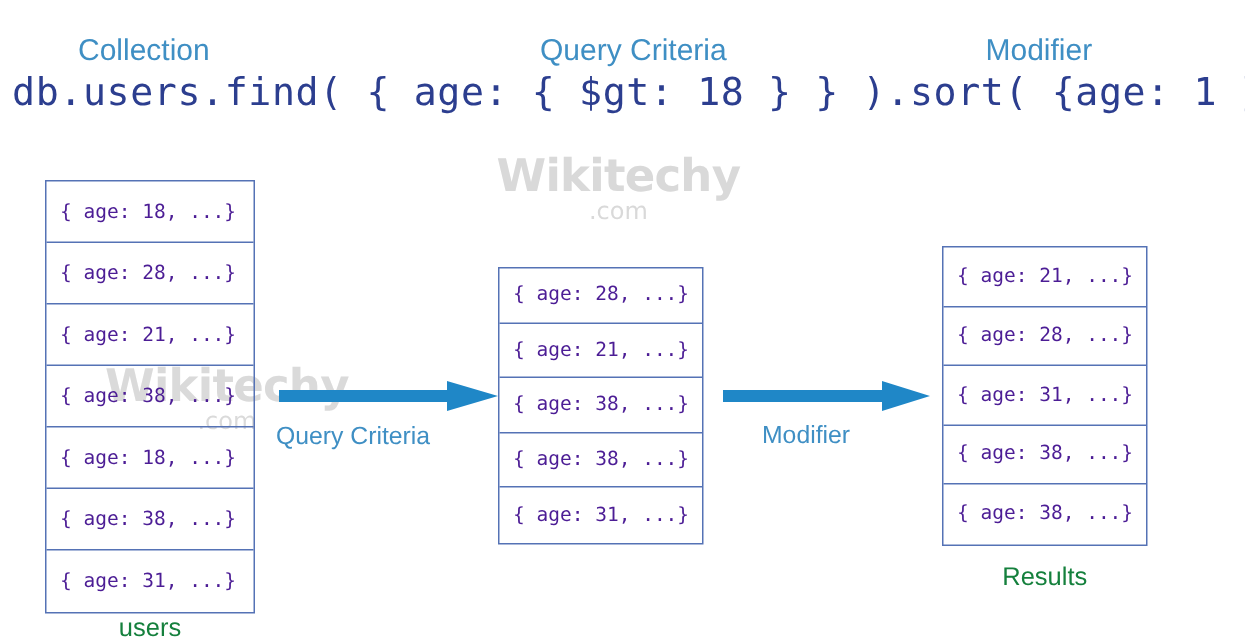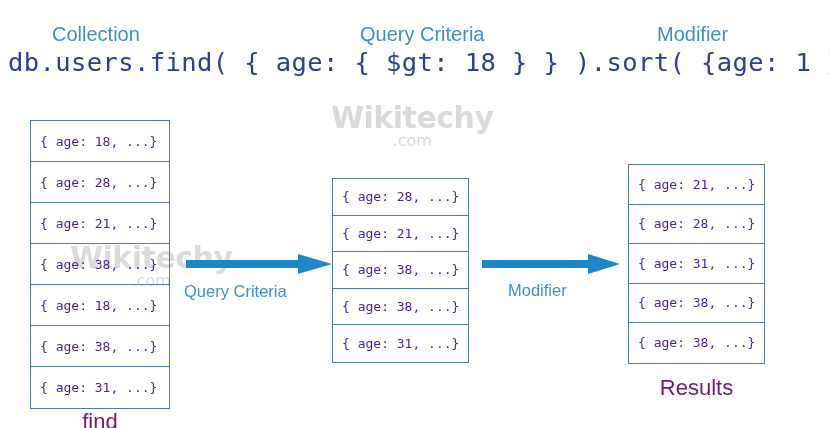--- a/index.html
+++ b/index.html
@@ -89,22 +89,22 @@
 
   #column-query { left: 332px; top: 178px; width: 137px; }
   #column-query .doc-row { height: 36.5px; }
 
   #column-results { left: 628px; top: 164px; width: 137px; }
   #column-results .doc-row { height: 39.5px; }
 
   
   .column-label {
     position: absolute;
-    color: #701a75;
-    font-size: 22px;
+    color: #15803d;
+    font-size: 17px;
     white-space: nowrap;
     text-align: center;
   }
   #label-users   { left: 30px;  top: 409px; width: 140px; }
   #label-results { left: 628px; top: 375px; width: 137px; }
 
   
   .arrow { position: absolute; }
   .arrow svg { display: block; }
   #arrow-query    { left: 186px; top: 252px; }
@@ -139,21 +139,21 @@
 
 <div class="doc-column" id="column-collection">
   <div class="doc-row">{ age: 18, ...}</div>
   <div class="doc-row">{ age: 28, ...}</div>
   <div class="doc-row">{ age: 21, ...}</div>
   <div class="doc-row">{ age: 38, ...}</div>
   <div class="doc-row">{ age: 18, ...}</div>
   <div class="doc-row">{ age: 38, ...}</div>
   <div class="doc-row">{ age: 31, ...}</div>
 </div>
-<div class="column-label" id="label-users">find</div>
+<div class="column-label" id="label-users">users</div>
 
 <div class="arrow" id="arrow-query">
   <svg width="146" height="24" viewBox="0 0 146 24">
     <path d="M0 8 L112 8 L112 2 L146 12 L112 22 L112 16 L0 16 Z" fill="#1f87c7"></path>
   </svg>
 </div>
 <div class="arrow-label" id="arrow-label-query">Query Criteria</div>
 
 <div class="doc-column" id="column-query">
   <div class="doc-row">{ age: 28, ...}</div>

